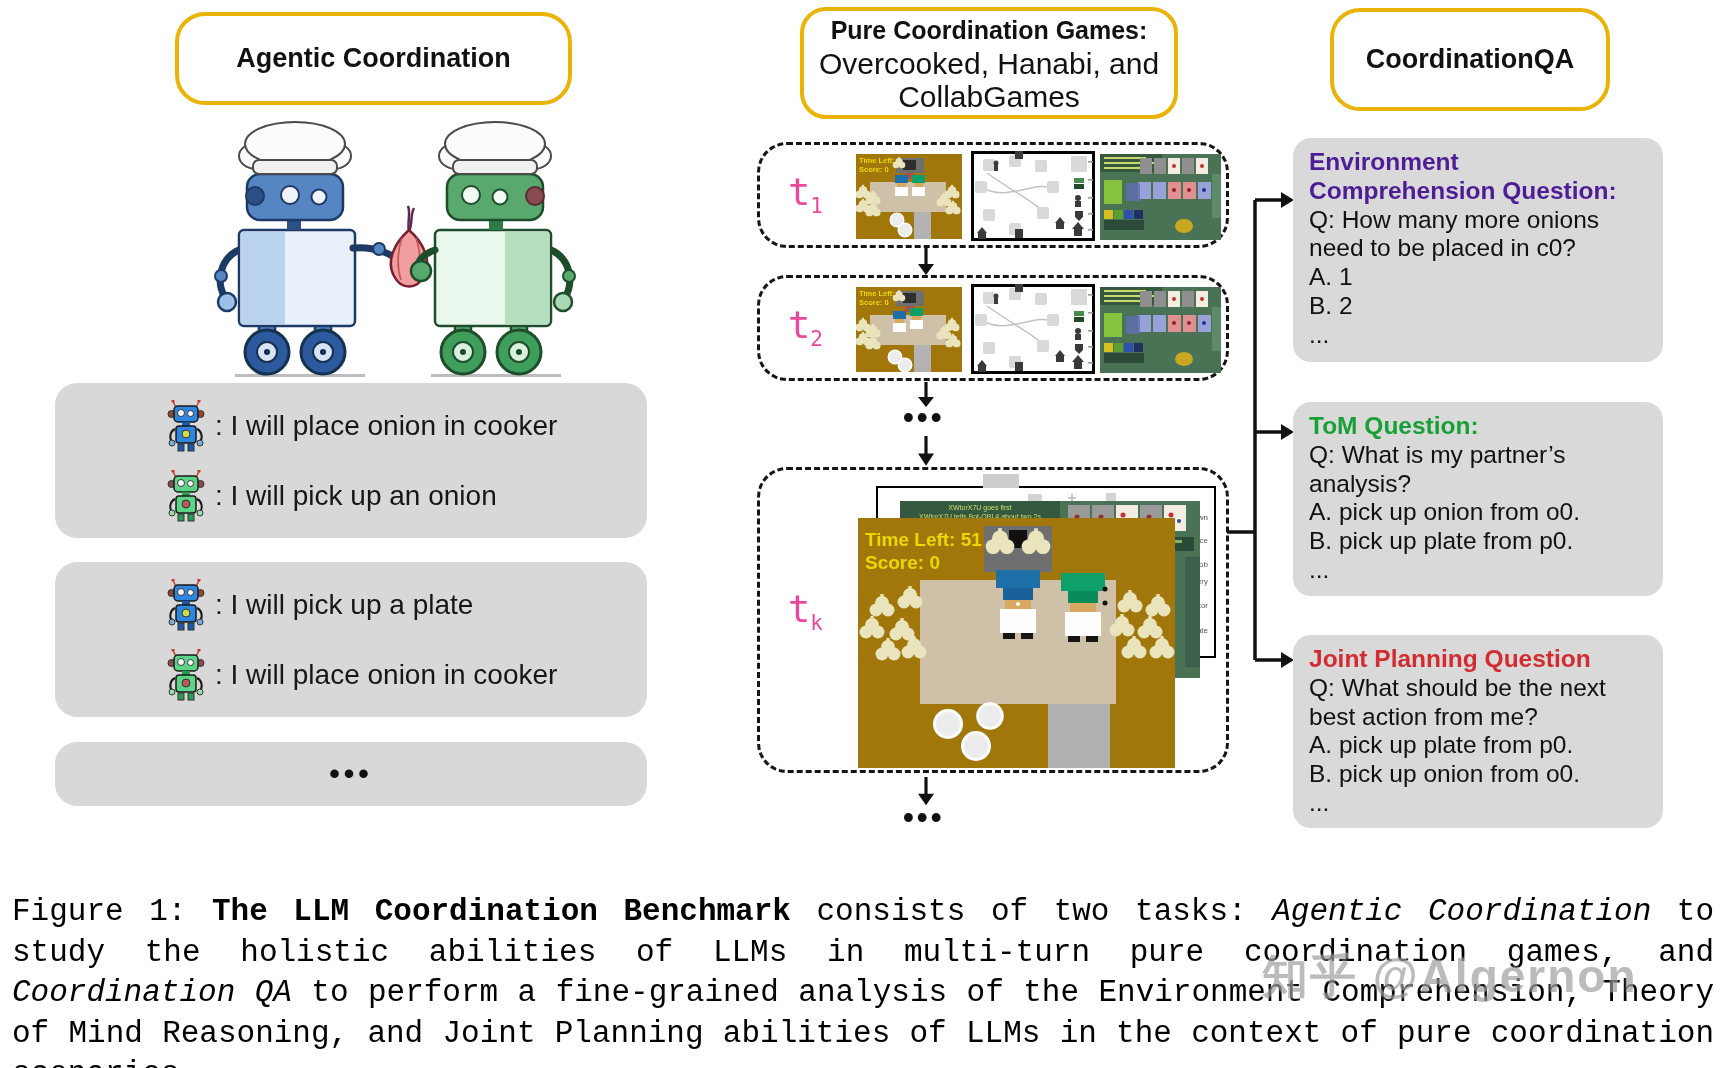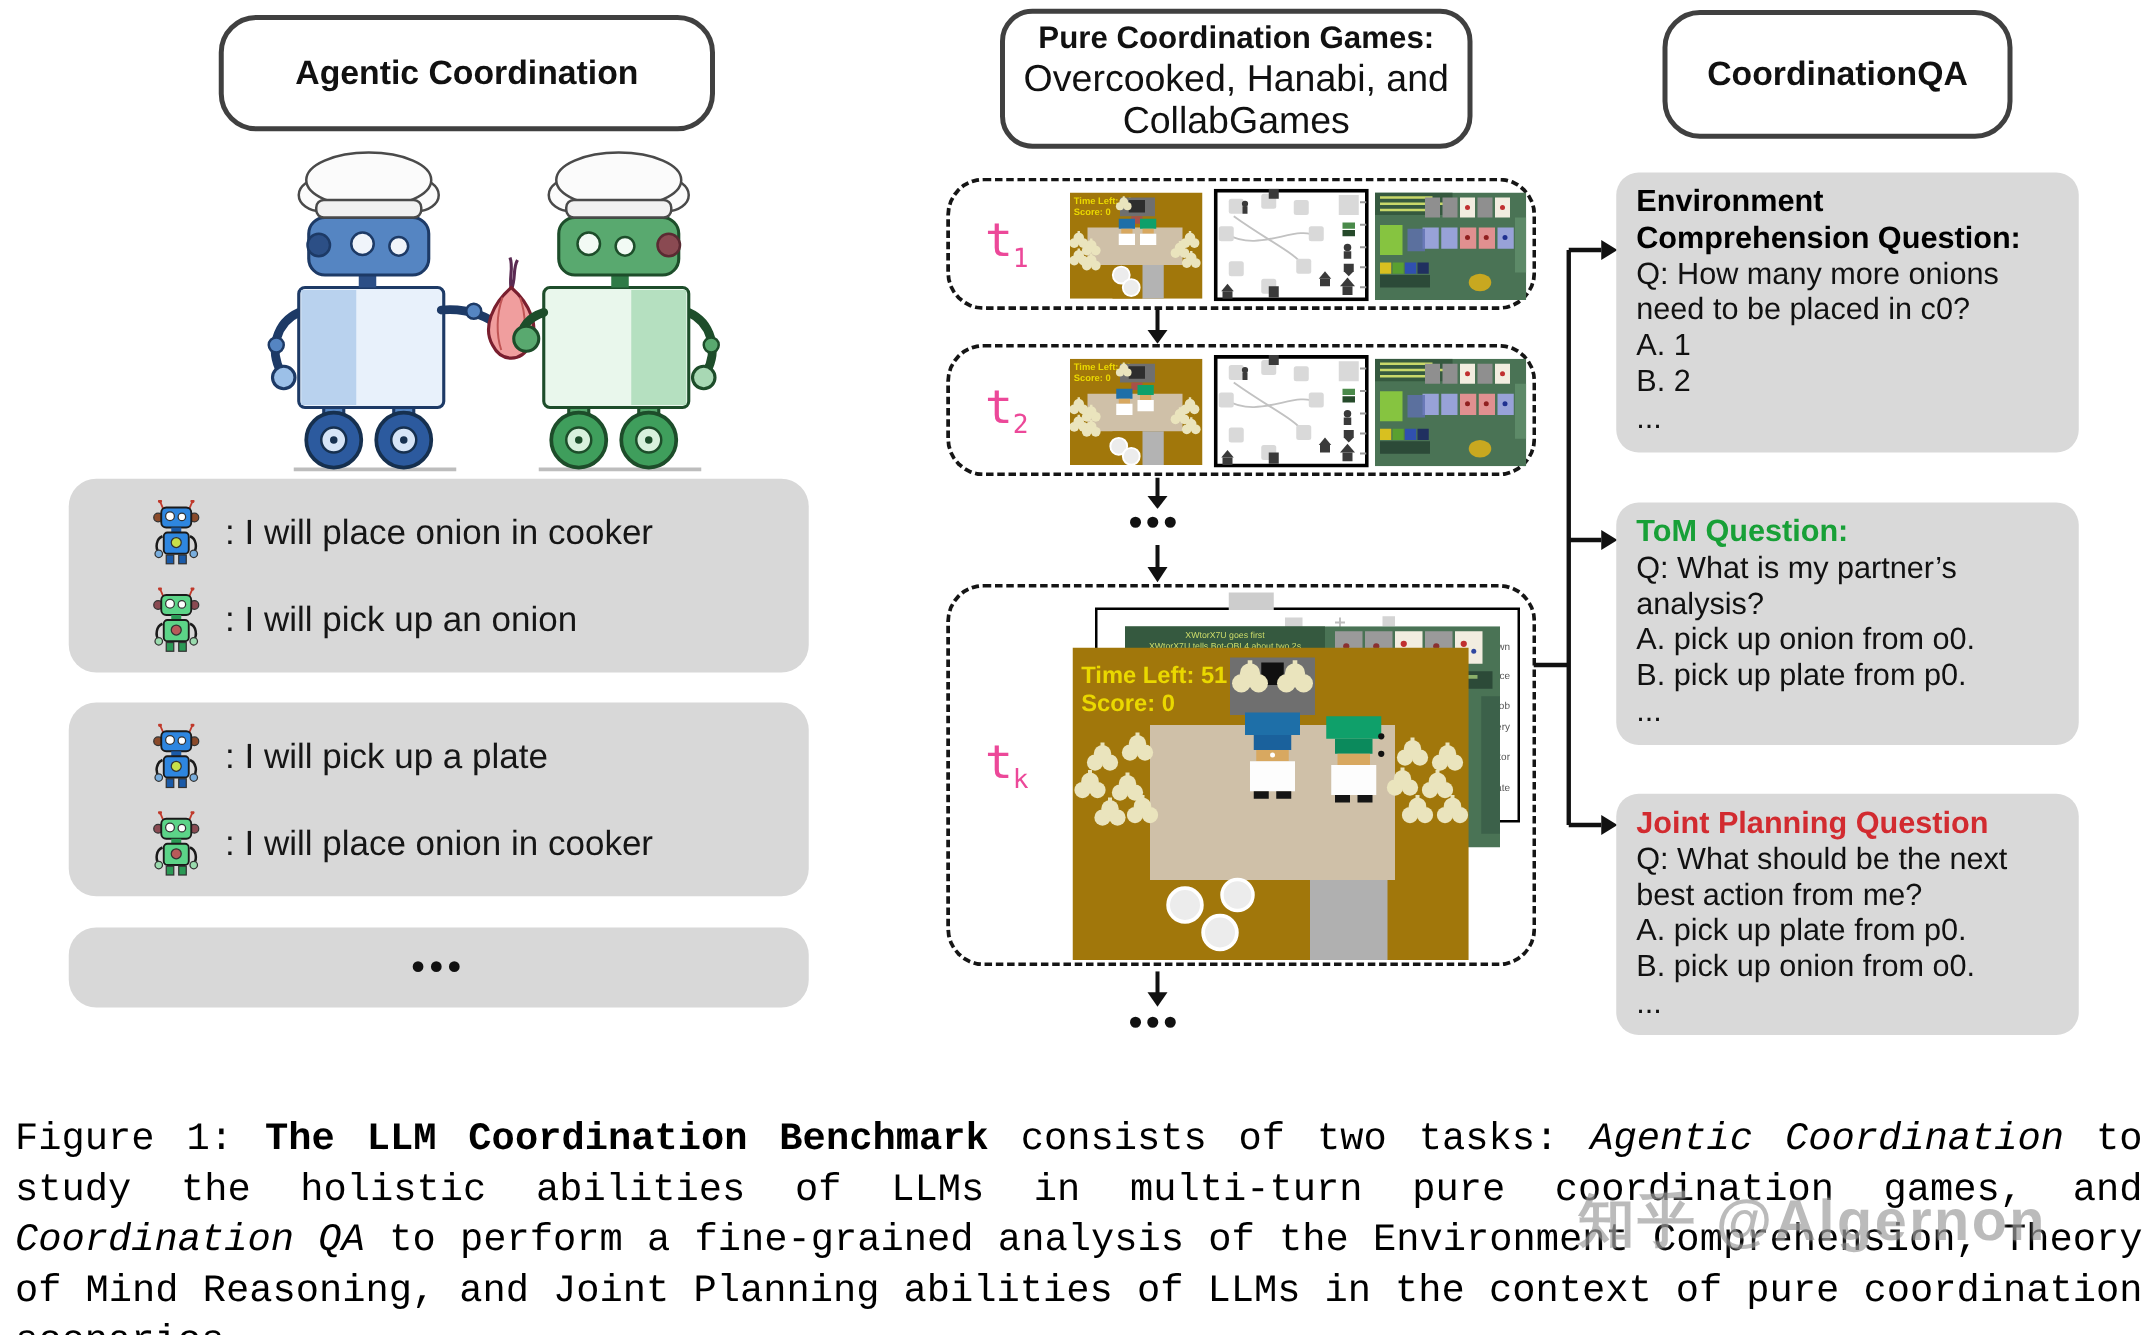--- a/index.html
+++ b/index.html
@@ -2,48 +2,48 @@
 <html><head>
 <meta charset="utf-8">
 <style>
   * { margin:0; padding:0; box-sizing:border-box; }
   html,body { background:#fff; }
   #canvas { position:relative; width:1724px; height:1068px; background:#fff;
             font-family:"Liberation Sans", sans-serif; overflow:hidden; color:#111; }
   .abs { position:absolute; }
 
   
-  .hdr { position:absolute; background:#fff; border:4px solid #404040; border-radius:30px;
+  .hdr { position:absolute; background:#fff; border:4px solid #eab308; border-radius:30px;
          display:flex; flex-direction:column; align-items:center; justify-content:center;
          text-align:center; }
   .hdr .big { font-weight:bold; font-size:27px; }
   .hdr .t26b { font-weight:bold; font-size:25px; line-height:33px; }
   .hdr .t26 { font-size:30px; line-height:33px; }
 
   
   .bubble { position:absolute; left:55px; width:592px; background:#d8d8d8; border-radius:22px; }
-  .crow { display:flex; align-items:center; gap:20px; padding-left:67px; height:70px; }
+  .crow { display:flex; align-items:center; gap:10px; padding-left:112px; height:70px; }
   .crow .ctext { font-size:28px; color:#161616; white-space:nowrap; }
   .bubble.pad { padding-top:8px; }
   .ellipsis-c { display:flex; align-items:center; justify-content:center; height:64px;
                 font-size:30px; font-weight:bold; letter-spacing:4px; }
 
   
   .dashbox { position:absolute; left:757px; width:472px; border:3.5px dashed #151515; border-radius:30px; }
   .tlabel { position:absolute; left:28px; font-size:37px; color:#ec4899;
             font-family:"DejaVu Sans Mono", monospace; }
   .tlabel sub { font-size:21px; }
   .thumb { position:absolute; }
   .dots { position:absolute; font-size:31px; font-weight:bold; letter-spacing:3px; color:#111; }
 
   
   .qabox { position:absolute; left:1293px; width:370px; background:#d9d9d9; border-radius:18px;
            padding:10px 16px; font-size:24.5px; line-height:28.8px; color:#111; }
   .qabox .t { font-weight:bold; }
-  .env-t { color:#000000; } .tom-t { color:#18a037; } .joint-t { color:#d22b30; }
+  .env-t { color:#4c1d95; } .tom-t { color:#18a037; } .joint-t { color:#d22b30; }
 
   
   .caption { position:absolute; left:12px; top:892px; width:1702px;
              font-family:Liberation Mono, monospace; font-size:31px; line-height:40.5px;
              color:#000; text-align:justify; }
   .caption .b { font-weight:bold; } .caption .i { font-style:italic; }
 
   .watermark { position:absolute; left:1262px; top:946px; font-size:46px;
                color:#9f9f9f; opacity:.7; text-shadow:0 0 3px #fff; letter-spacing:2px;
                font-weight:bold; }

